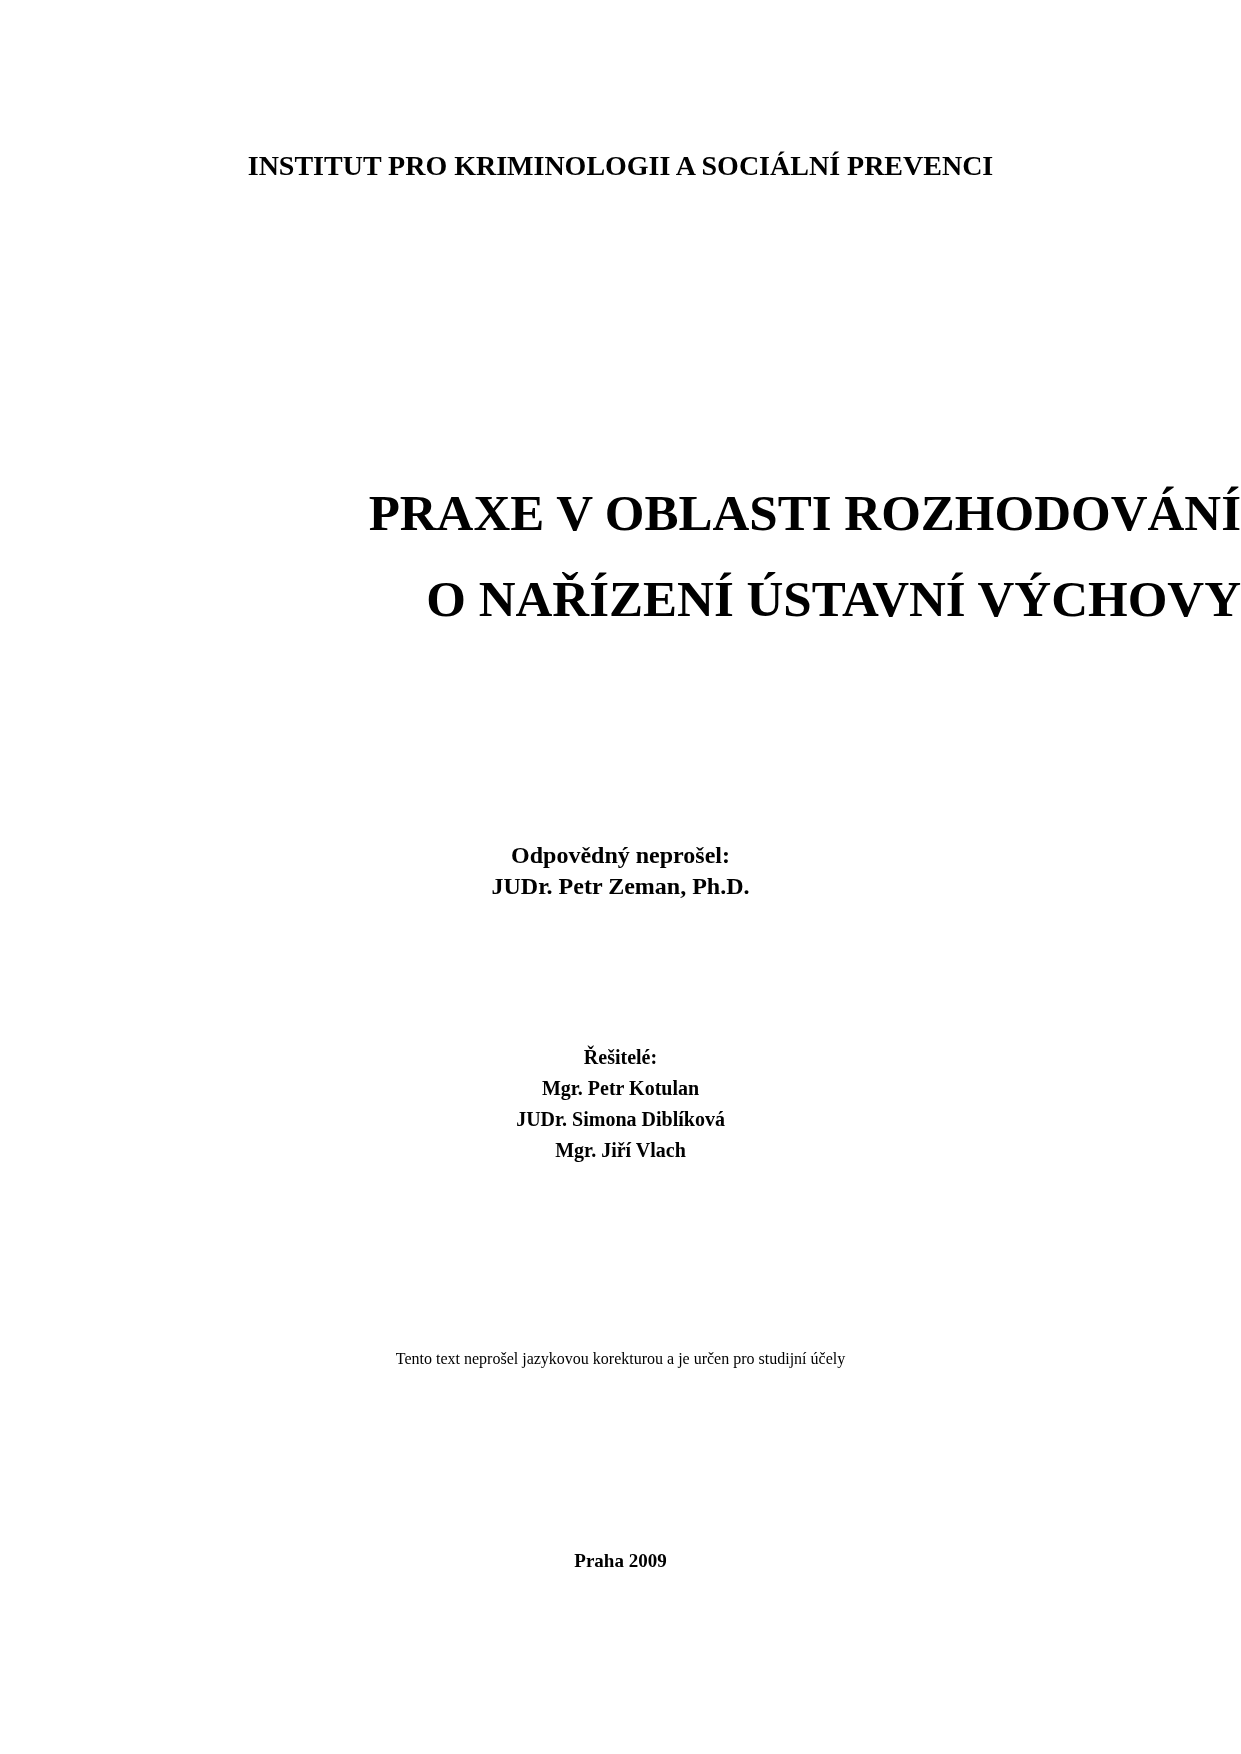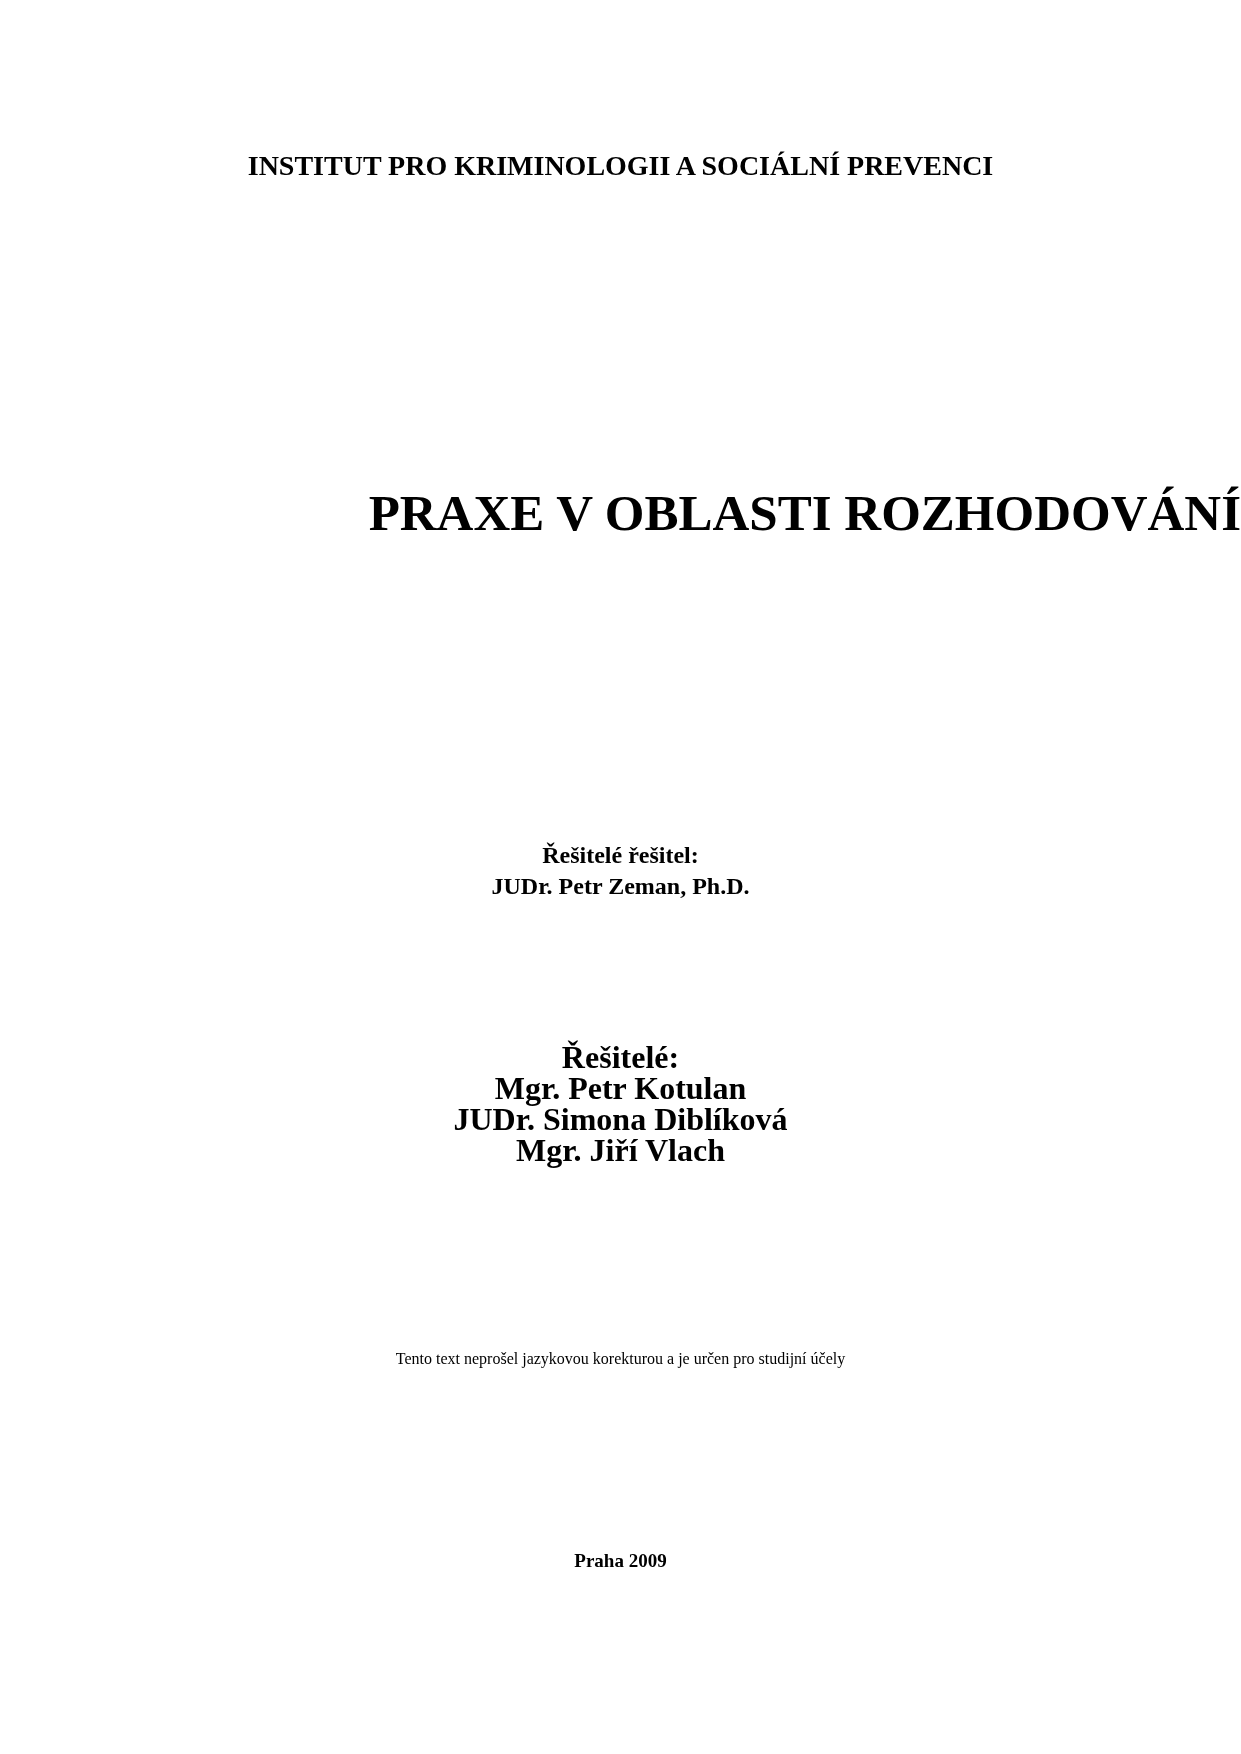--- a/index.html
+++ b/index.html
@@ -42,21 +42,21 @@
     }
     .title div { white-space: nowrap; text-align: right; }
     .responsible {
       top: 840px;
       font-size: 24px;
       font-weight: bold;
       line-height: 31px;
     }
     .solvers {
       top: 1042px;
-      font-size: 32px;
+      font-size: 20px;
       font-weight: bold;
       line-height: 31px;
     }
     .note {
       top: 1346px;
       font-size: 16px;
       line-height: 26px;
     }
     .unsellable {
       top: 1462px;
@@ -72,24 +72,25 @@
   </style>
 </head>
 <body>
 
 <div class="page">
 
   <div class="center institute">INSTITUT PRO KRIMINOLOGII A SOCIÁLNÍ PREVENCI</div>
 
   <div class="center title">
     <div>PRAXE V OBLASTI ROZHODOVÁNÍ</div>
+    <div>O NAŘÍZENÍ ÚSTAVNÍ VÝCHOVY</div>
   </div>
 
   <div class="center responsible">
-    <div>Řešitelé řešitel:</div>
+    <div>Odpovědný neprošel:</div>
     <div>JUDr. Petr Zeman, Ph.D.</div>
   </div>
 
   <div class="center solvers">
     <div>Řešitelé:</div>
     <div>Mgr. Petr Kotulan</div>
     <div>JUDr. Simona Diblíková</div>
     <div>Mgr. Jiří Vlach</div>
   </div>
 

